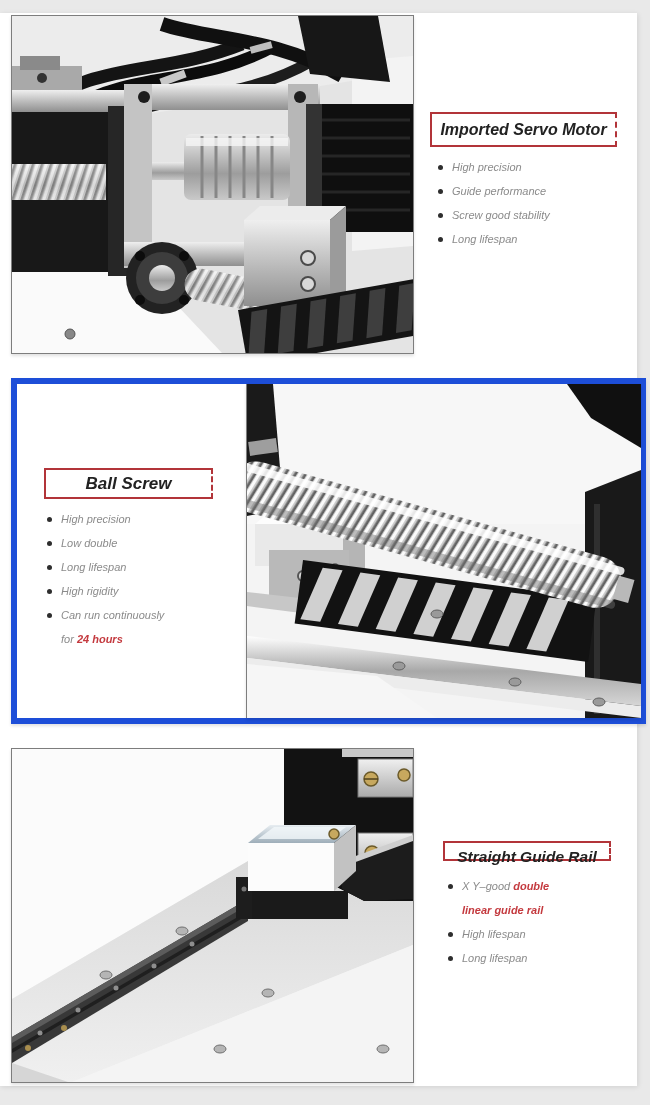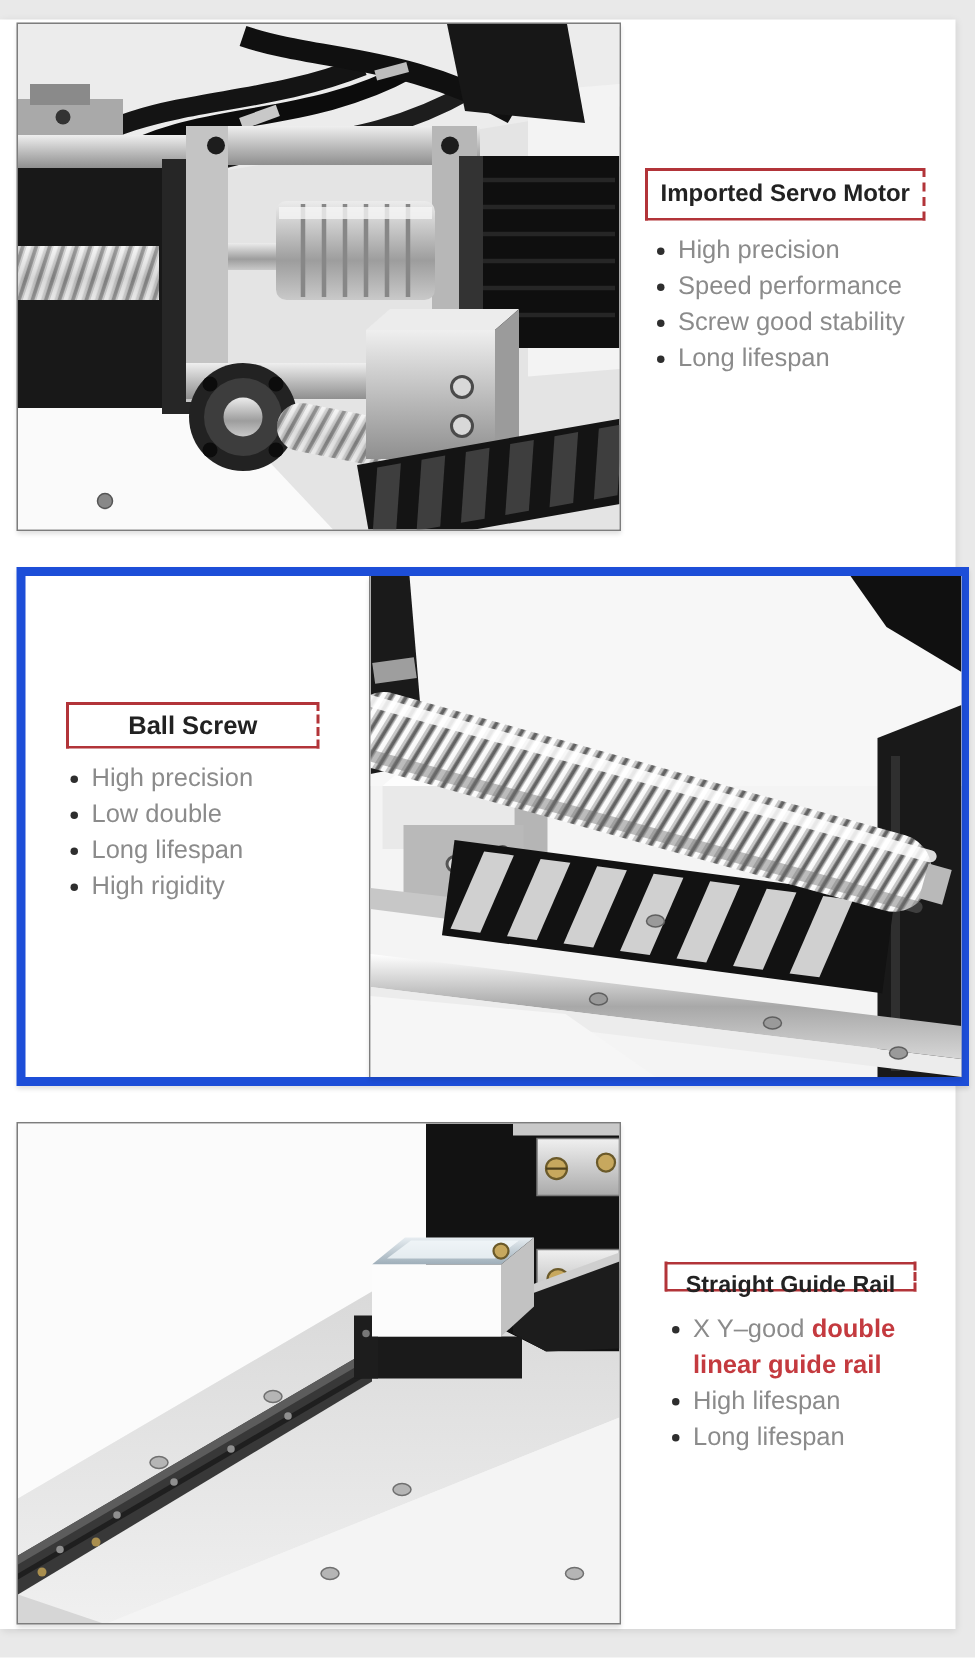--- a/index.html
+++ b/index.html
@@ -21,41 +21,41 @@
   .sec2box{
     position:absolute;left:11px;top:378px;width:623px;height:334px;
     border:6px solid #1d4ed8;background:#ffffff;box-shadow:0 2px 3px rgba(0,0,0,.12);
   }
   #photo2{
     position:absolute;left:229px;top:0;width:394px;height:334px;
     border:none;border-left:1px solid #7d7d7d;overflow:hidden;background:#f4f4f4;
   }
   #photo3{left:11px;top:748px;width:401px;height:333px;}
 
-  .textcol{position:absolute;}
+  .textcol{position:absolute;font-style:italic;}
   .tcol1{left:430px;top:112px;width:200px;}
   .tcol2{left:27px;top:84px;width:196px;}
   .tcol3{left:443px;top:841px;width:185px;}
 
   .titlebox{
     box-sizing:border-box;
     border:2px solid #b23439;border-right-style:dashed;
     color:#222222;font-weight:bold;text-align:center;white-space:nowrap;
     background:#ffffff;
   }
   .t1{width:187px;height:35px;line-height:31px;font-size:16px;}
   .t2{width:169px;height:31px;line-height:27px;font-size:17px;}
   .t3{width:168px;height:20px;line-height:28px;font-size:15.5px;}
 
   .bullets{list-style:none;margin:8px 0 0 0;padding:0 0 0 8px;}
   .tcol2 .bullets{padding-left:3px;}
   .tcol3 .bullets{margin-top:13px;padding-left:5px;}
   .bullets li{
     position:relative;padding-left:14px;
-    font-size:17px;line-height:24px;color:#8b8b8b;
+    font-size:11px;line-height:24px;color:#8b8b8b;
   }
   .dot{
     position:absolute;left:0;top:10px;width:5px;height:5px;
     border-radius:50%;background:#2e2e2e;
   }
   .red{color:#c43a3f;font-weight:bold;}
 </style>
 </head>
 <body>
 
@@ -175,36 +175,39 @@
     <circle cx="58" cy="318" r="5" fill="#888888" stroke="#555555"></circle>
   </svg>
 </figure>
 
 <div class="textcol tcol1">
   <div class="titlebox t1">
     <span>Imported Servo Motor</span>
   </div>
   <ul class="bullets">
     <li><span class="dot"></span><span>High precision</span></li>
-    <li><span class="dot"></span><span>Speed performance</span></li>
+    <li><span class="dot"></span><span>Guide performance</span></li>
     <li><span class="dot"></span><span>Screw good stability</span></li>
     <li><span class="dot"></span><span>Long lifespan</span></li>
   </ul>
 </div>
 
 <div class="sec2box">
   <div class="textcol tcol2">
     <div class="titlebox t2">
       <span>Ball Screw</span>
     </div>
     <ul class="bullets">
       <li><span class="dot"></span><span>High precision</span></li>
       <li><span class="dot"></span><span>Low double</span></li>
       <li><span class="dot"></span><span>Long lifespan</span></li>
       <li><span class="dot"></span><span>High rigidity</span></li>
+      <li><span class="dot"></span><span>Can run continuously</span><br>
+        <span>for </span><span class="red">24 hours</span>
+      </li>
     </ul>
   </div>
 
   <figure class="photo" id="photo2" style="margin:0">
     <svg viewBox="0 0 394 334" width="394" height="334">
       <defs>
         <linearGradient id="g2m" x1="0" y1="0" x2="0" y2="1">
           <stop offset="0" stop-color="#ffffff"></stop>
             <stop offset=".5" stop-color="#a8a8a8"></stop>
             <stop offset="1" stop-color="#d6d6d6"></stop>

